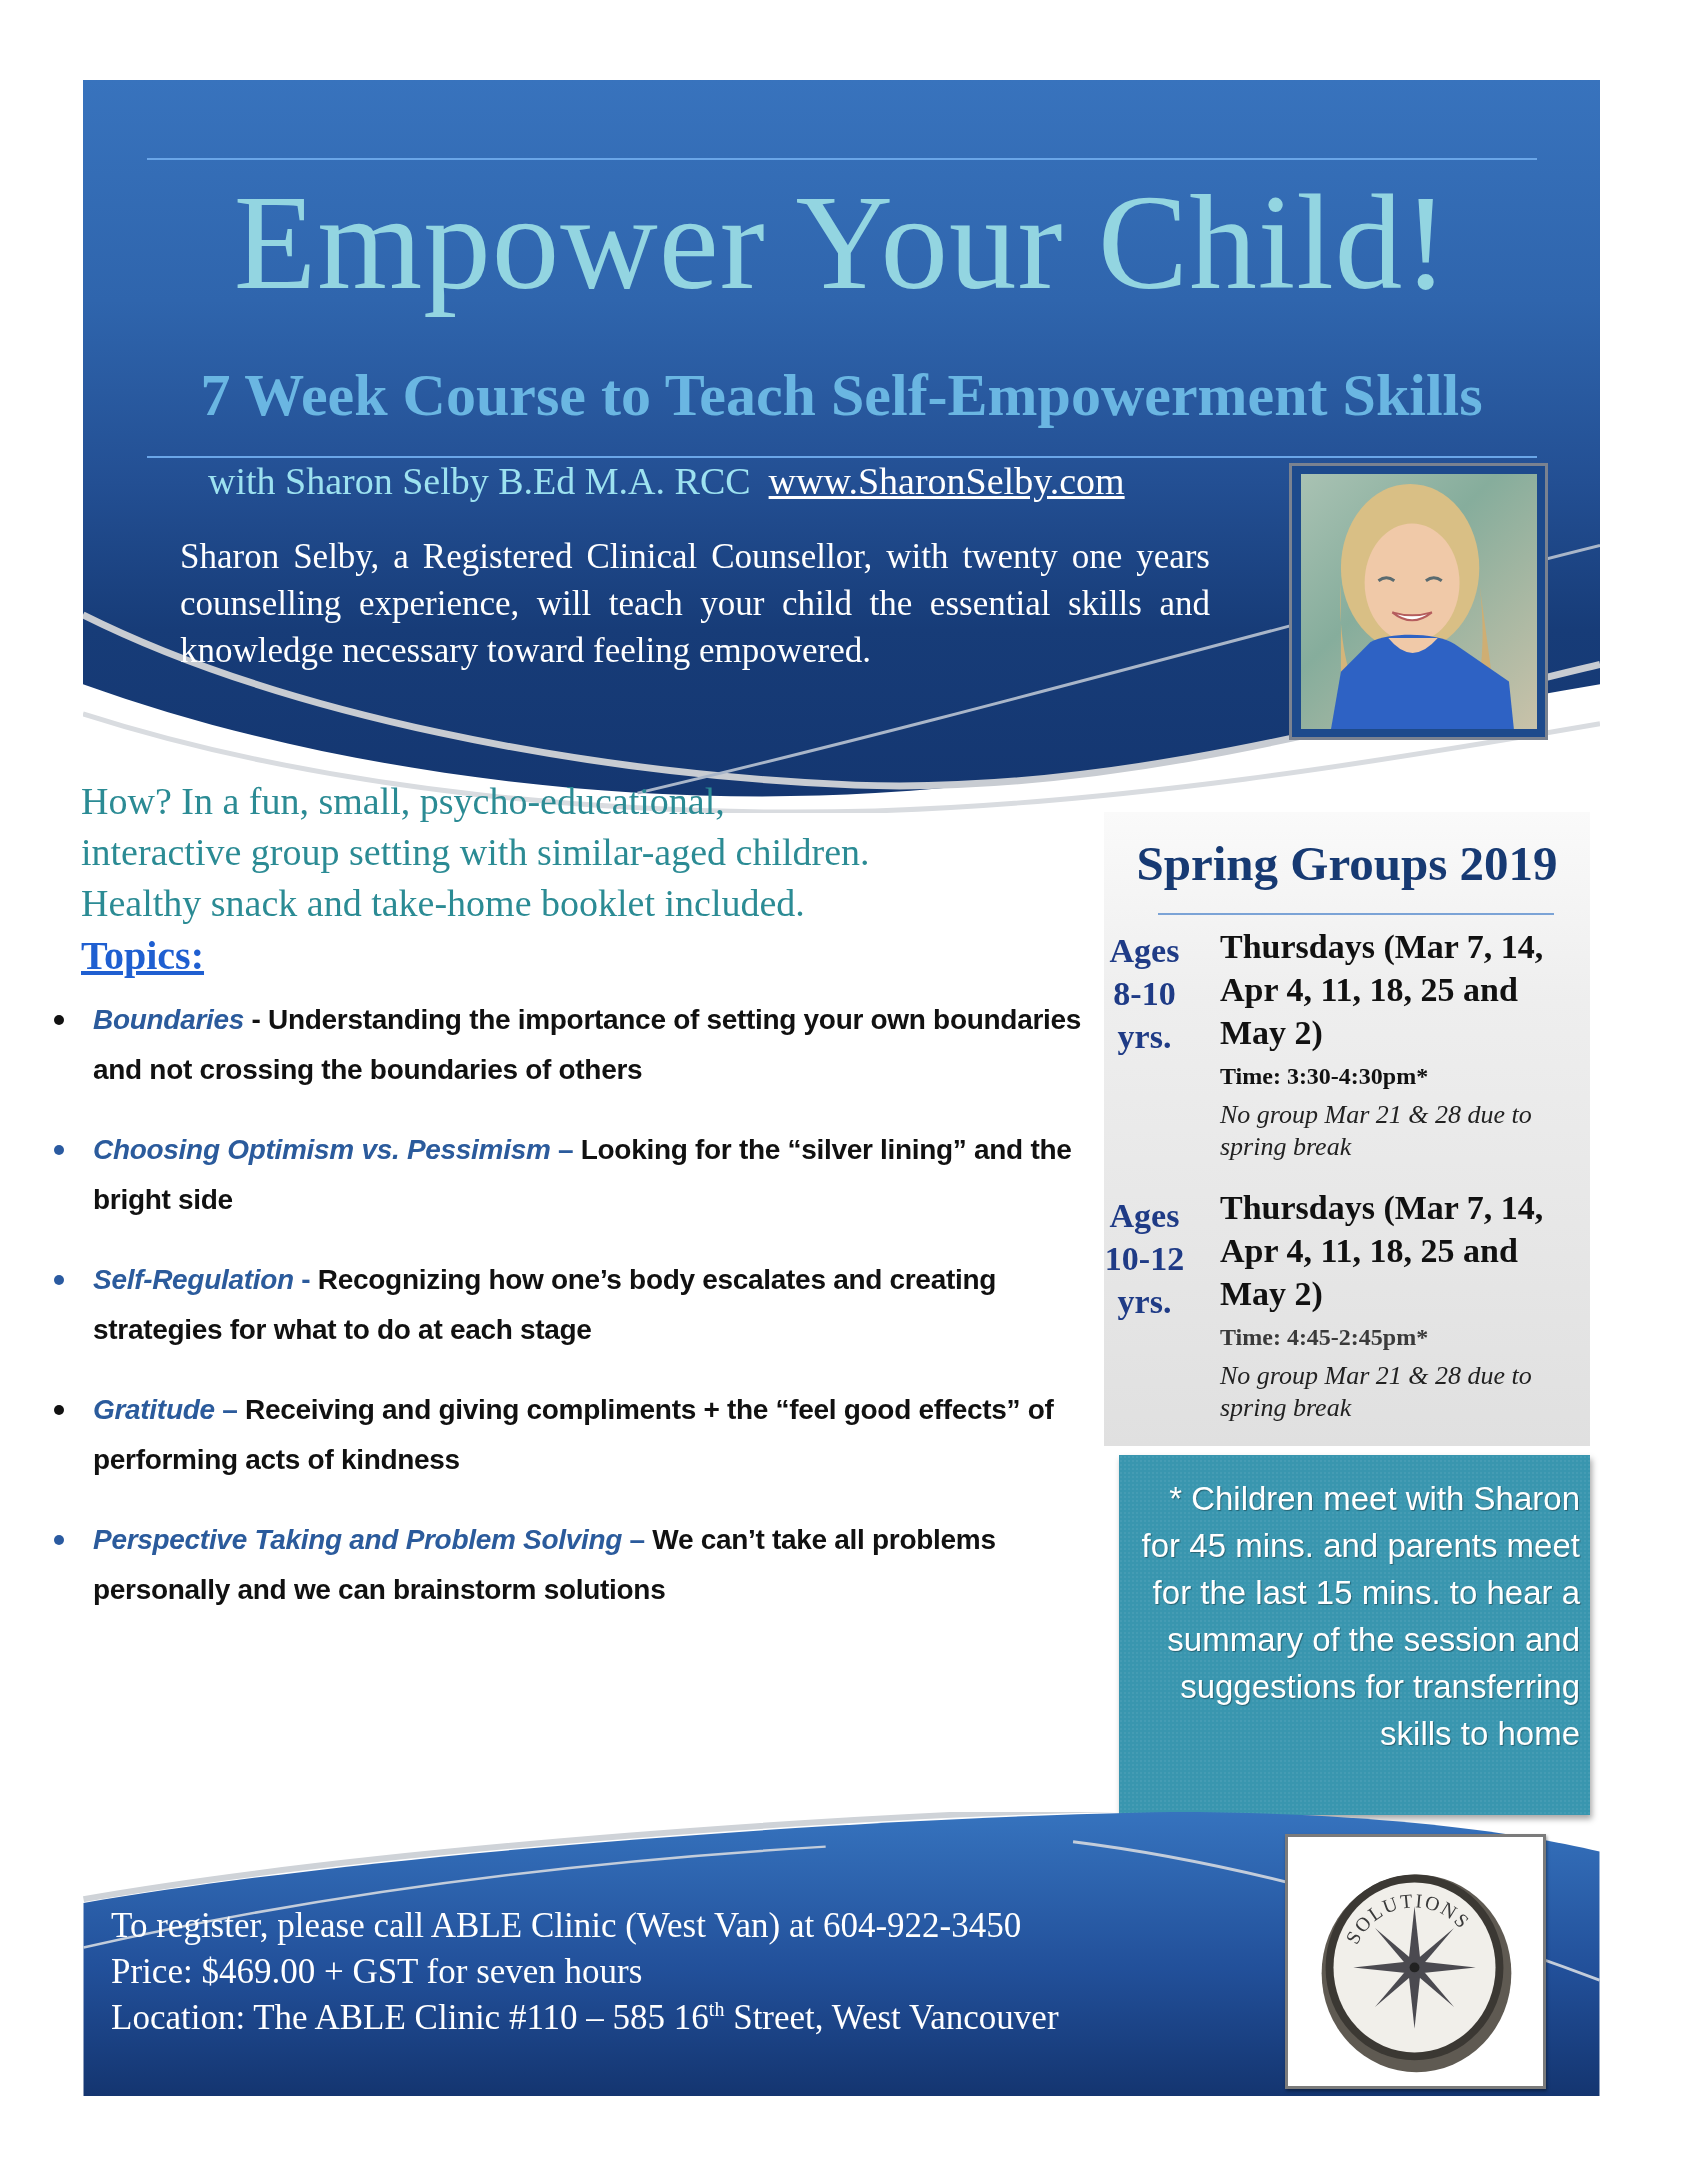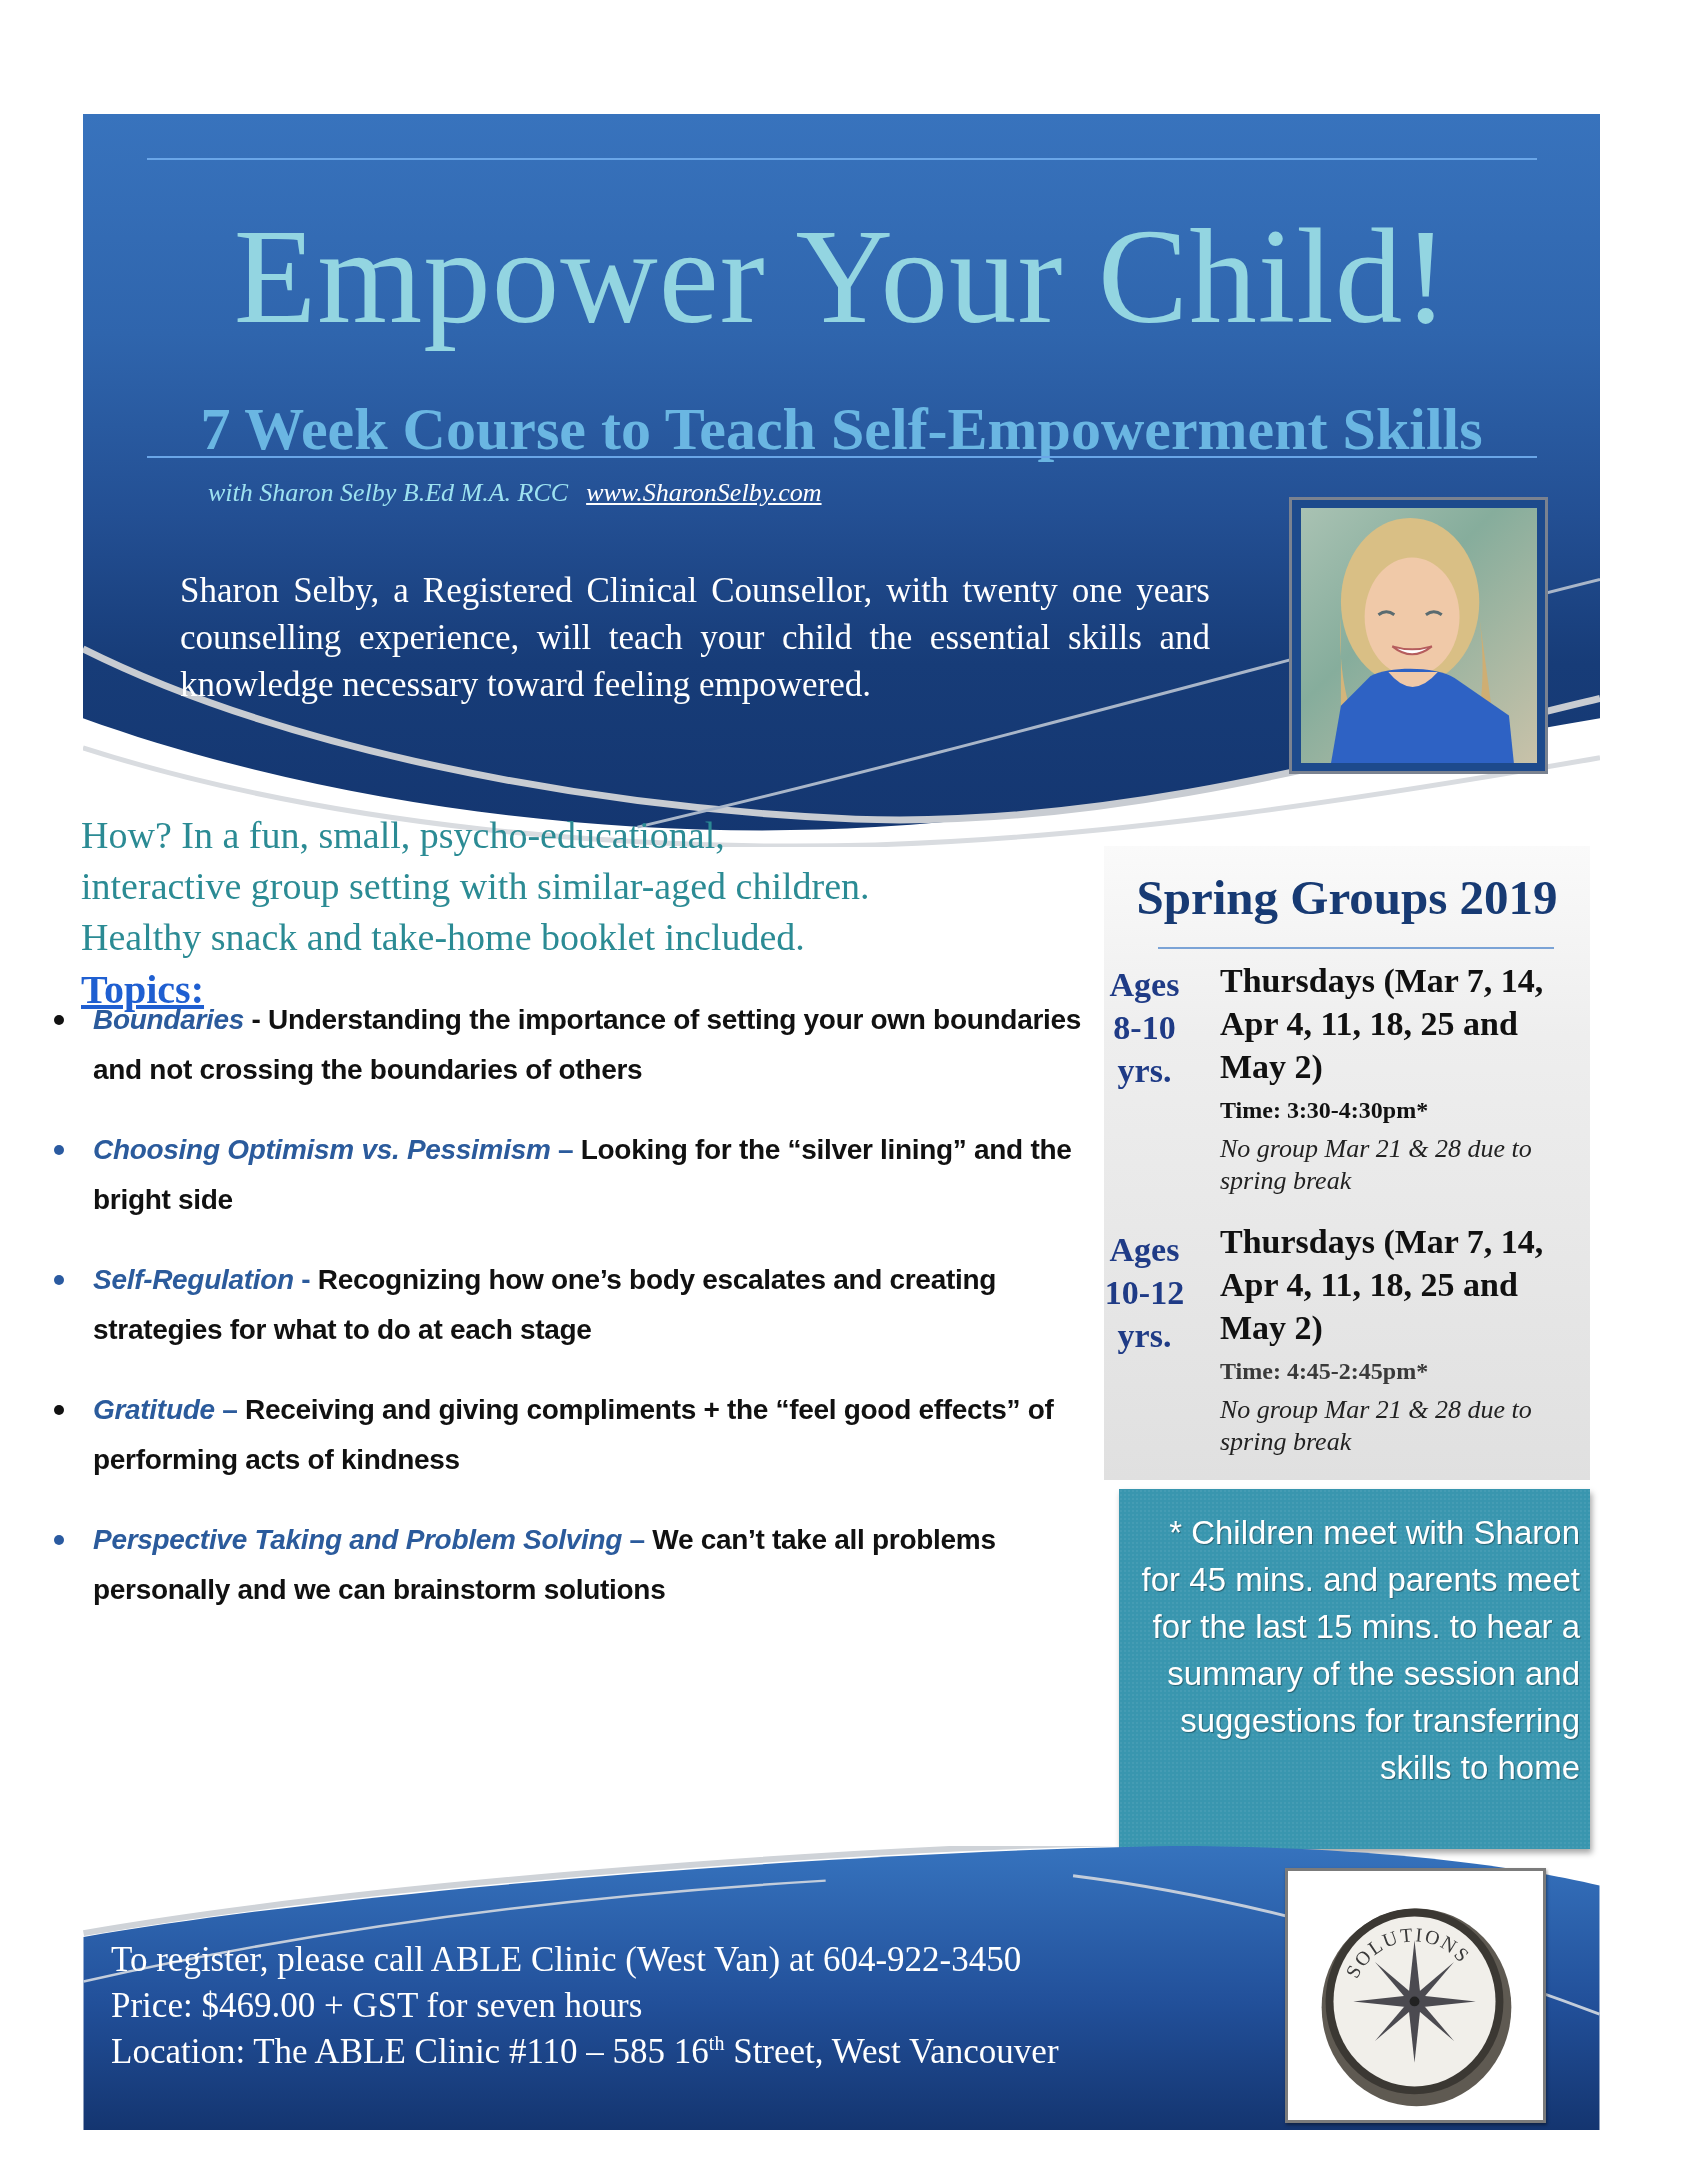--- a/index.html
+++ b/index.html
@@ -1,24 +1,24 @@
 <!DOCTYPE html>
 <html><head>
 <meta charset="utf-8">
 <style>
   html,body{margin:0;padding:0;}
   body{width:1683px;height:2178px;position:relative;background:#ffffff;overflow:hidden;font-family:"Liberation Serif",serif;}
-  .abs{position:absolute;margin-top:34px;}
+  .abs{position:absolute;}
   
   #top-panel{left:83px;top:80px;width:1517px;height:733px;background:linear-gradient(180deg,#3873bd 0%,#2f65ad 30%,#234f93 55%,#173c78 75%,#143670 100%);overflow:hidden;}
   #top-wave{position:absolute;left:0;top:0;width:1517px;height:733px;}
   .rule{position:absolute;height:2px;background:#6aa6e8;}
   #title{left:83px;top:168px;width:1517px;text-align:center;font-family:"Liberation Serif",serif;font-size:135px;line-height:149px;color:#93d5e1;letter-spacing:1px;}
   #subtitle{left:83px;top:356px;width:1517px;text-align:center;font-family:"Liberation Serif",serif;font-weight:bold;font-size:60px;line-height:79px;color:#6ab6e2;}
-  #byline{left:208px;top:437px;font-size:26px;line-height:44px;color:#9de2f0;white-space:nowrap;font-style:italic;}
+  #byline{left:208px;top:459px;font-size:38px;line-height:44px;color:#9de2f0;white-space:nowrap;}
   #byline a{color:#ffffff;text-decoration:underline;margin-left:18px;}
   #intro{left:180px;top:533px;width:1030px;font-size:35px;line-height:47px;color:#ffffff;text-align:justify;text-align-last:left;}
   #photo-frame{left:1289px;top:463px;width:259px;height:277px;border:3px solid #7a8290;box-sizing:border-box;background:#1d4a8c;}
   #photo{position:absolute;left:9px;top:8px;width:236px;height:255px;overflow:hidden;background:linear-gradient(135deg,#a9c2b3 0%,#86ad9c 40%,#c9c2a9 100%);}
   
   #how{left:81px;top:776px;width:1010px;font-size:38px;line-height:51px;color:#2b8b94;}
   #topics-heading{left:81px;top:931px;font-size:40px;line-height:50px;color:#1f5fd1;font-weight:bold;text-decoration:underline;}
   #topics{left:48px;top:995px;width:1059px;margin:0;padding:0;list-style:none;}
   .topic{position:relative;padding-left:45px;font-family:"Liberation Sans",sans-serif;font-weight:bold;font-size:28px;line-height:50px;color:#111111;margin-bottom:30px;letter-spacing:-0.3px;}
   .topic .dot{position:absolute;left:6px;top:20px;width:10px;height:10px;border-radius:50%;background:#111;}

